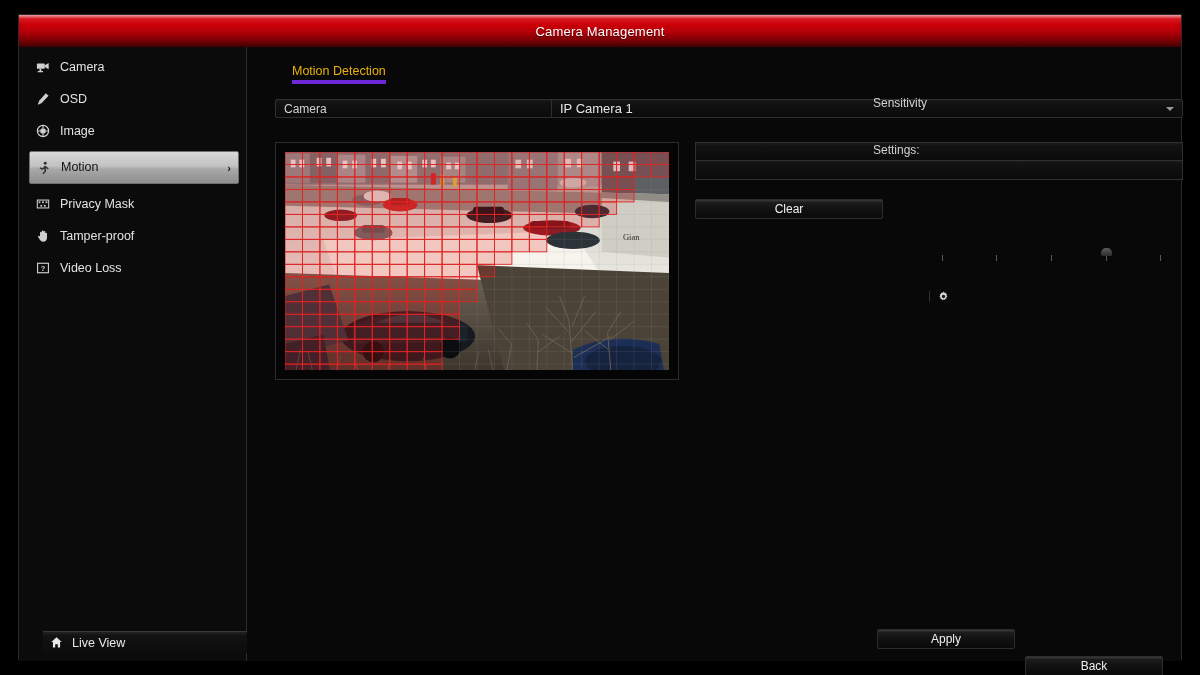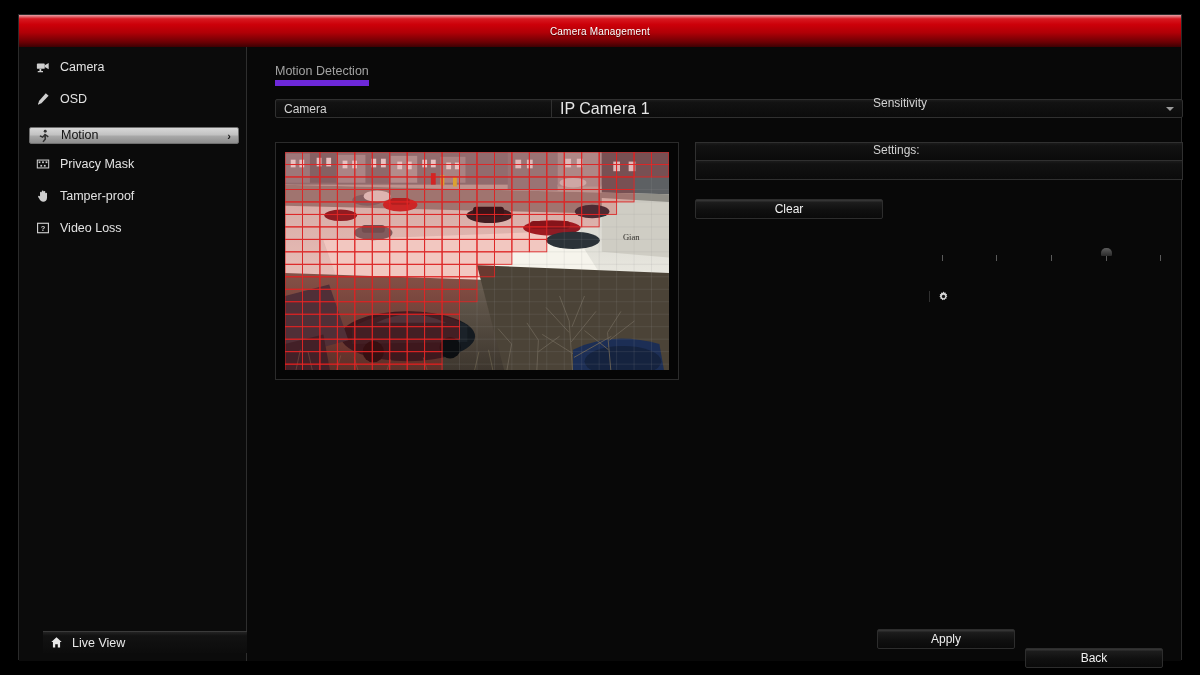--- a/index.html
+++ b/index.html
@@ -36,21 +36,21 @@
     height: 32px;
     background: linear-gradient(to bottom,
         #e8a0a6 0%, #d71820 12%, #cc0009 30%,
         #b00007 55%, #6b0004 85%, #3d0002 100%);
     display: flex;
     align-items: center;
     justify-content: center;
     box-sizing: border-box;
   }
   #titlebar .t {
-    font-size: 10px;
+    font-size: 13px;
     color: #ffffff;
     letter-spacing: .2px;
     text-shadow: 0 1px 1px rgba(0,0,0,.55);
     text-align: right;
   }
 
   
   #body {
     position: absolute;
     left: 0; top: 32px;
@@ -93,21 +93,21 @@
     display: flex;
     align-items: center;
     justify-content: center;
     color: #cfcfcf;
   }
   .nav-item .lbl { line-height: 1; }
   .nav-item.sel {
     background: linear-gradient(to bottom, #d8d8d8 0%, #c2c2c2 45%, #a8a8a8 55%, #8e8e8e 100%);
     color: #111;
     border: 1px solid #6f6f6f;
-    height: 17px;
+    height: 33px;
   }
   .nav-item.sel .ico { color: #333; }
   .nav-item .chev {
     position: absolute;
     right: 7px;
     top: 50%;
     transform: translateY(-50%);
     font-size: 11px;
     font-weight: bold;
     color: #1a1a1a;
@@ -142,25 +142,25 @@
 
   
   #main {
     position: absolute;
     left: 228px; top: 0;
     right: 0; bottom: 0;
     background: #080808;
   }
   #section-title {
     position: absolute;
-    left: 28px;
+    left: 45px;
     top: 18px;
     font-size: 12.5px;
-    color: #a3a3a3;
-    border-bottom: 6px solid #6d28d9;
+    color: #eab308;
+    border-bottom: 4px solid #6d28d9;
     padding-bottom: 2px;
     line-height: 1;
   }
 
   
   .row {
     position: absolute;
     left: 28px;
     width: 908px;
     height: 19px;
@@ -175,21 +175,21 @@
     width: 275px;
     flex: 0 0 275px;
     padding-left: 8px;
     font-size: 12px;
     color: #d2d2d2;
     box-sizing: border-box;
   }
   .row .rvalue {
     flex: 1 1 auto;
     padding-left: 8px;
-    font-size: 16px;
+    font-size: 13px;
     color: #e6e6e6;
     position: relative;
     height: 100%;
     display: flex;
     align-items: center;
     border-left: 1px solid #303030;
     box-sizing: border-box;
   }
   #row-camera { top: 52px; }
   #row-enable { top: 73px; }
@@ -346,21 +346,21 @@
   #btn-apply {
     position: absolute;
     right: 156px;
     top: 0;
     width: 138px;
     height: 20px;
   }
   #btn-back {
     position: absolute;
     right: 8px;
-    top: 0;
+    top: 8px;
     width: 138px;
     height: 20px;
   }
 </style>
 </head>
 <body>
 
 <div id="window">
 
   <div id="titlebar">
@@ -386,20 +386,30 @@
           <div class="nav-item">
             <span class="ico">
               <svg width="14" height="14" viewBox="0 0 16 16">
                 <path d="M11.2 1.4 L14.4 4.2 L6.2 12.8 L2.4 14.2 L3.4 10.2 Z" fill="currentColor"></path>
                 <path d="M2.4 14.2 L4.2 13.6 L3.1 12.4 Z" fill="currentColor"></path>
               </svg>
             </span>
             <span class="lbl">OSD</span>
           </div>
           <div class="nav-sep"></div>
+          <div class="nav-item">
+            <span class="ico">
+              <svg width="14" height="14" viewBox="0 0 16 16">
+                <circle cx="8" cy="8" r="6.4" fill="none" stroke="currentColor" stroke-width="1.4"></circle>
+                <circle cx="8" cy="8" r="3.2" fill="currentColor"></circle>
+                <path d="M8 1.6 L8 4.8 M8 11.2 L8 14.4 M1.6 8 L4.8 8 M11.2 8 L14.4 8" stroke="currentColor" stroke-width="1.3"></path>
+              </svg>
+            </span>
+            <span class="lbl">Image</span>
+          </div>
           <div class="nav-sep"></div>
           <div class="nav-item sel">
             <span class="ico">
               <svg width="14" height="14" viewBox="0 0 16 16">
                 <circle cx="9.4" cy="2.6" r="1.7" fill="currentColor"></circle>
                 <path d="M9 5 L6.4 8.2 L3.6 7.2 L3 8.6 L6.6 10.2 L8.2 8.6 L8.6 11 L6.2 14.4 L7.6 15.2 L10.4 11.6 L10.2 8 L12.4 9.6 L13.4 8.4 Z" fill="currentColor"></path>
               </svg>
             </span>
             <span class="lbl">Motion</span>
             <span class="chev">›</span>

